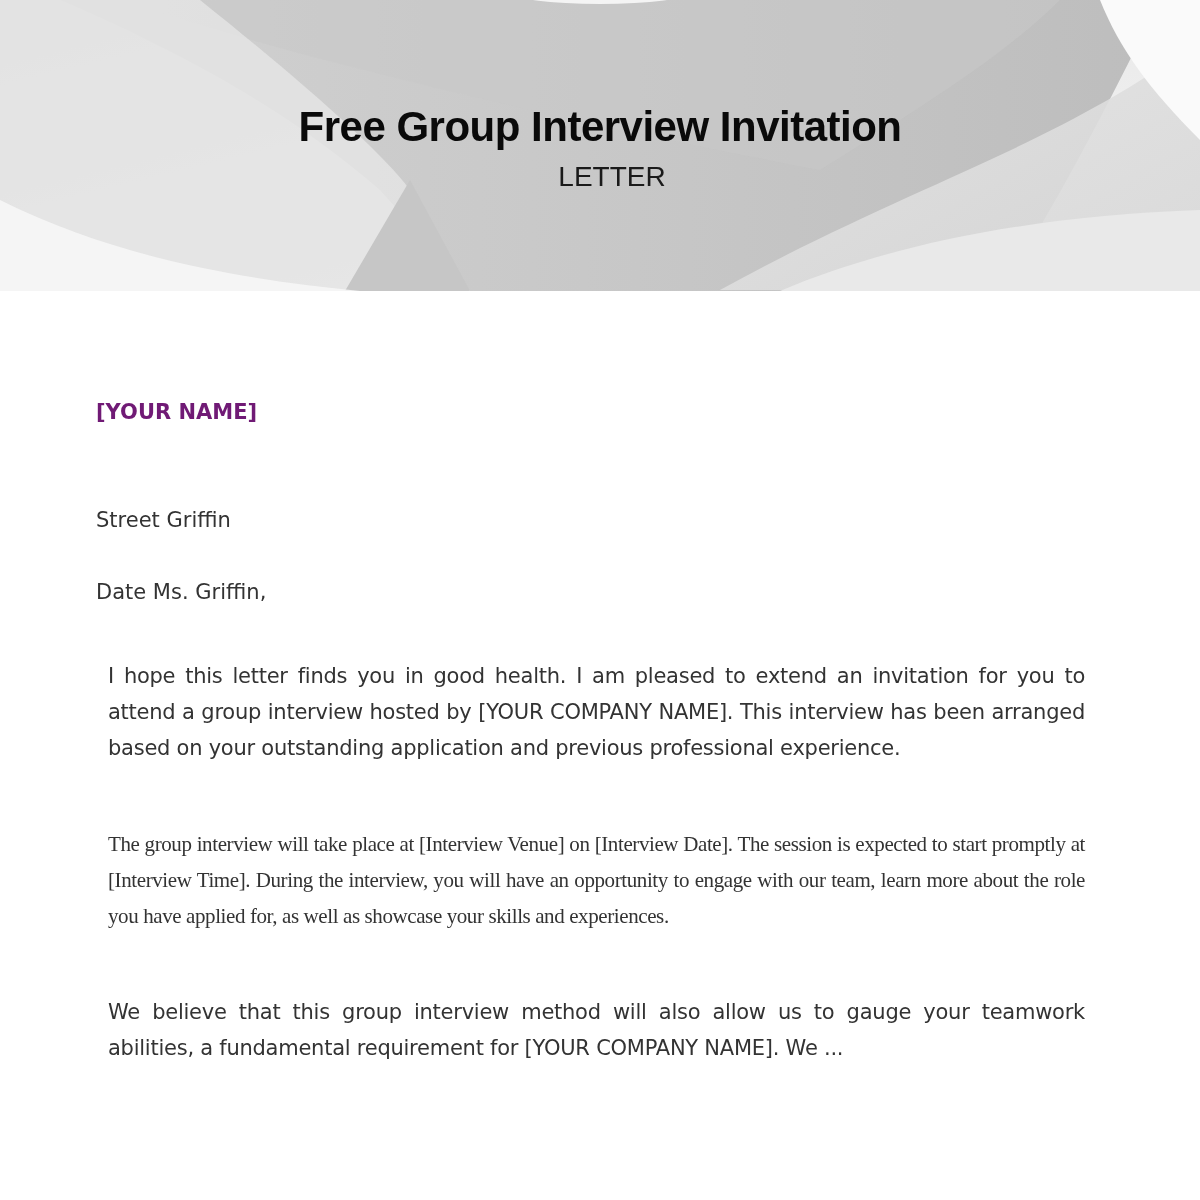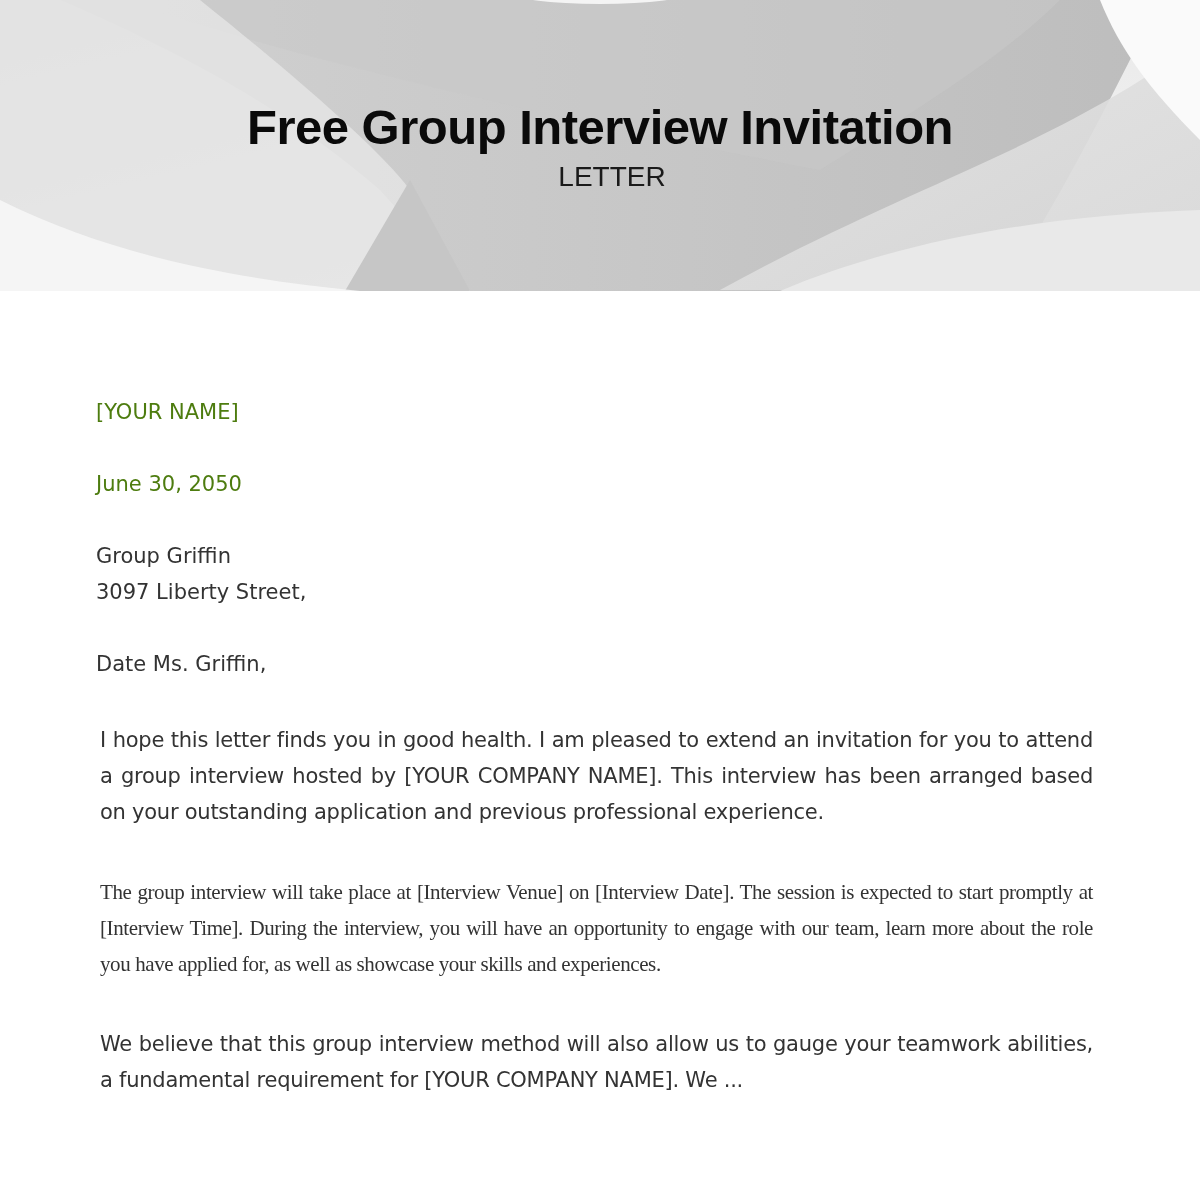--- a/index.html
+++ b/index.html
@@ -32,21 +32,21 @@
       width: 1200px;
       height: 291px;
     }
     .title {
       position: absolute;
       left: 0; right: 0;
       top: 98px;
       text-align: center;
       font-family: "Liberation Sans", sans-serif;
       font-weight: 700;
-      font-size: 49px;
+      font-size: 42px;
       letter-spacing: -0.5px;
       color: #0a0a0a;
       line-height: 58px;
     }
     .subtitle {
       position: absolute;
       left: 8px; right: 0;
       top: 160px;
       text-align: center;
       font-family: "Liberation Sans", sans-serif;
@@ -59,26 +59,26 @@
       position: absolute;
       left: 96px;
       top: 394px;
       width: 1001px;
       color: #333333;
       font-family: "DejaVu Sans", sans-serif;
       font-size: 21px;
       line-height: 36px;
     }
     .line { display: block; white-space: nowrap; }
-    .bold { font-weight: 400; color: #4d7c0f; }
+    .bold { font-weight: 700; color: #701a75; }
     .gap { height: 36px; }
     .para {
       text-align: justify;
       text-align-last: left;
-      margin: 4px;
+      margin: 12px;
       letter-spacing: -0.25px;
       word-spacing: 0px;
     }
     .para.narrow { letter-spacing: -0.4px; font-family: Liberation Serif, serif; }
   </style>
 </head>
 <body>
 
 <div class="page">
 
@@ -120,24 +120,22 @@
       <path d="M0 200 C 120 260, 250 280, 360 291 L 0 291 Z" fill="#f6f6f6" opacity="0.9"></path>
     </svg>
 
     <div class="title">Free Group Interview Invitation</div>
     <div class="subtitle">LETTER</div>
   </div>
 
   <div class="body">
     <span class="line bold">[YOUR NAME]</span>
     <div class="gap"></div>
-    <span class="line bold">June 30, 2050</span>
     <div class="gap"></div>
-    <span class="line">Group Griffin</span>
-    <span class="line">3097 Liberty Street,</span>
+    <span class="line">Street Griffin</span>
     <div class="gap"></div>
     <span class="line">Date Ms. Griffin,</span>
     <div class="gap"></div>
     <p class="para">I hope this letter finds you in good health. I am pleased to extend an invitation for you to attend a group interview hosted by [YOUR COMPANY NAME]. This interview has been arranged based on your outstanding application and previous professional experience.</p>
     <div class="gap"></div>
     <p class="para narrow">The group interview will take place at [Interview Venue] on [Interview Date]. The session is expected to start promptly at [Interview Time]. During the interview, you will have an opportunity to engage with our team, learn more about the role you have applied for, as well as showcase your skills and experiences.</p>
     <div class="gap"></div>
     <p class="para">We believe that this group interview method will also allow us to gauge your teamwork abilities, a fundamental requirement for [YOUR COMPANY NAME]. We ...</p>
   </div>
 

